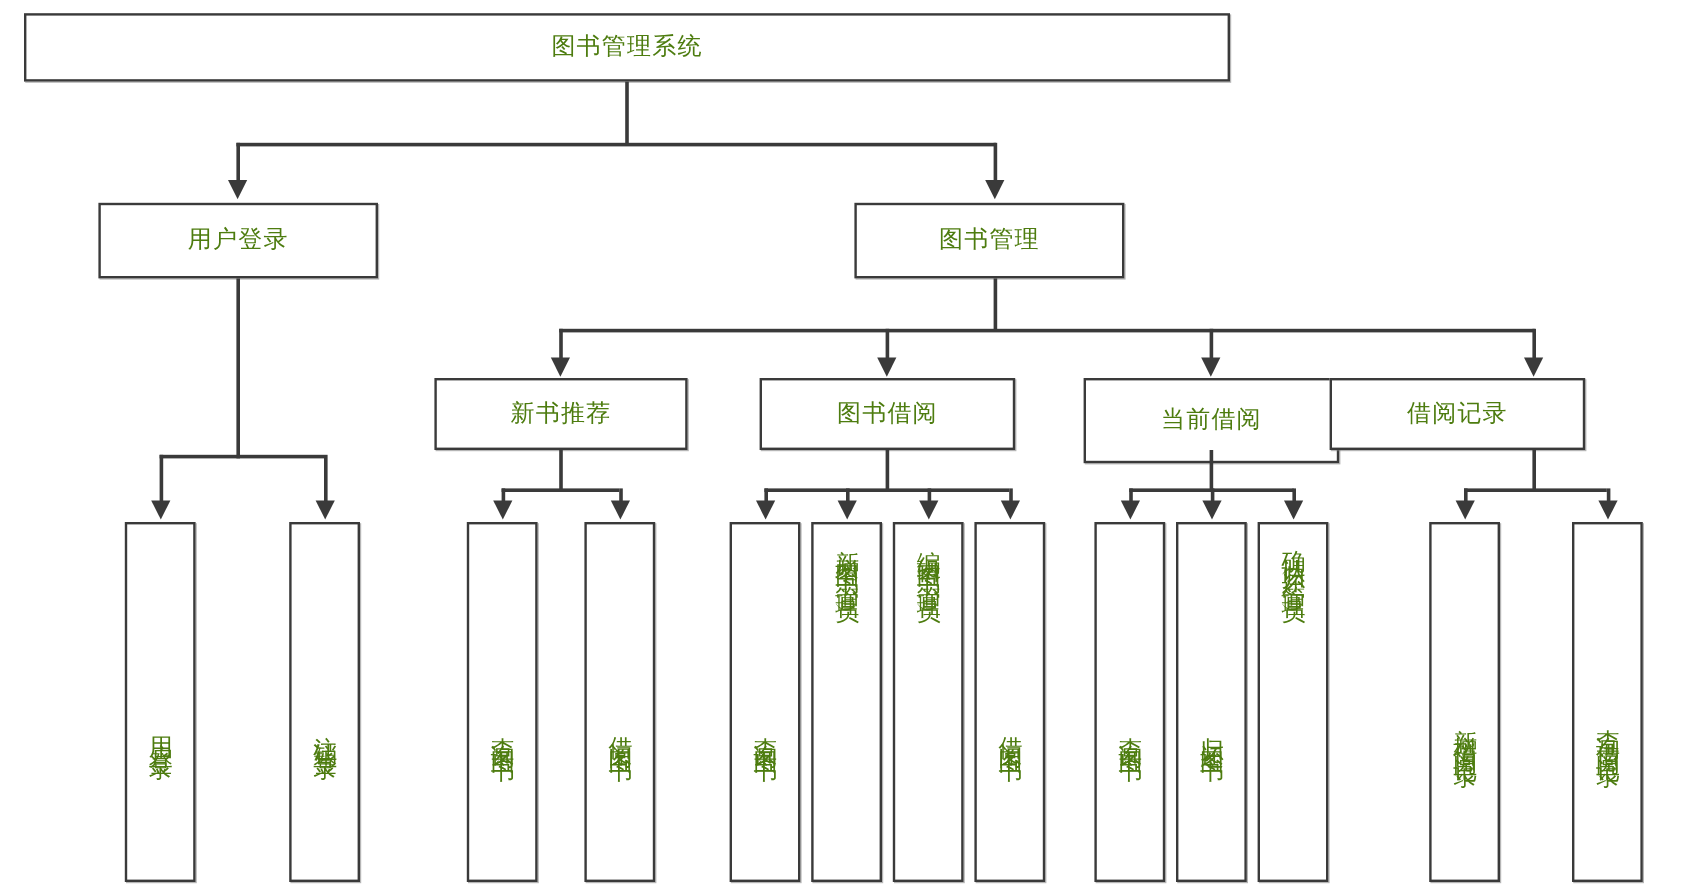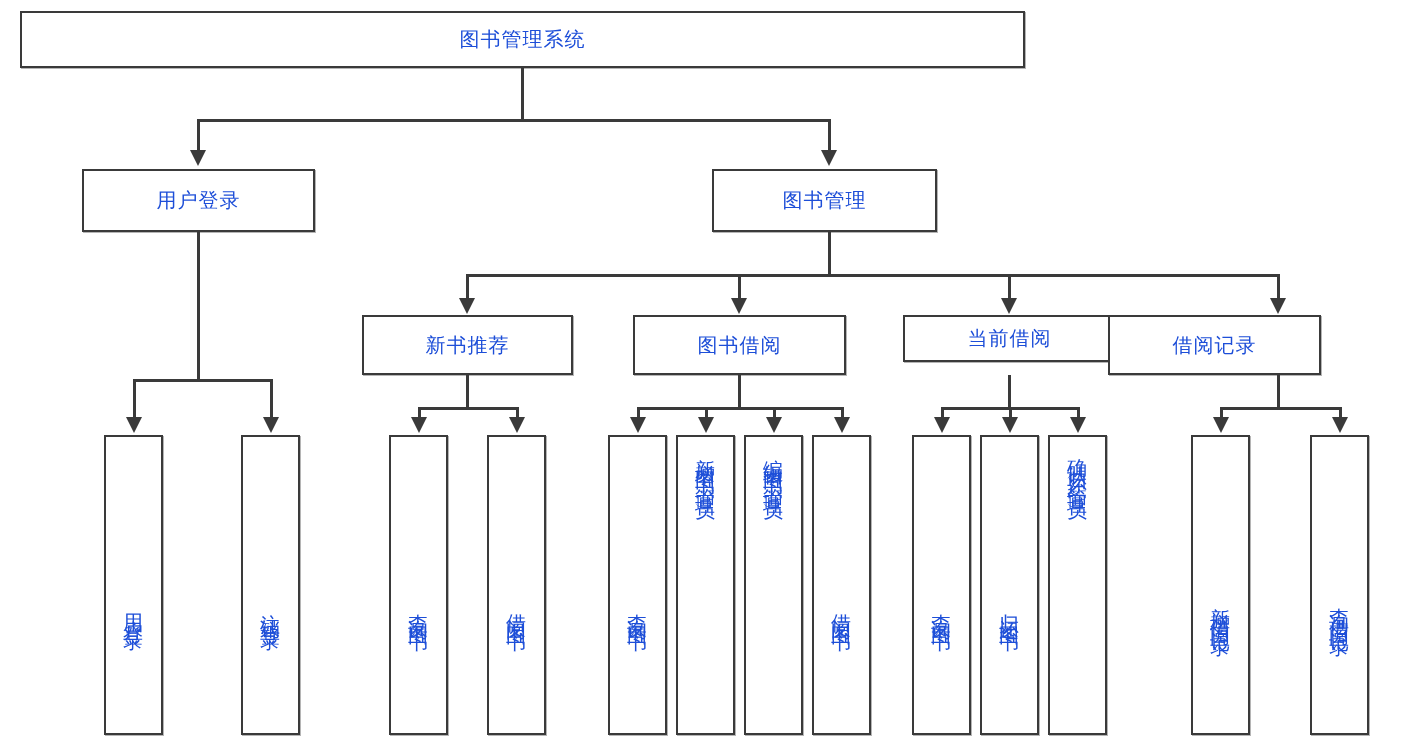--- a/index.html
+++ b/index.html
@@ -9,21 +9,21 @@
     overflow:hidden;
     position:relative;
   }
   #diagram{position:absolute;left:0;top:0;width:1405px;height:747px;}
 
   .node{
     position:absolute;
     box-sizing:border-box;
     border:2px solid #3a3a3a;
     background:#ffffff;
-    color:#1d4ed8;
+    color:#4d7c0f;
     display:flex;
     align-items:center;
     justify-content:center;
     box-shadow:1px 1px 0 0 rgba(120,120,120,0.55);
   }
   .node .lbl{
     font-size:20px;
     line-height:1.15;
     letter-spacing:1px;
     white-space:nowrap;
@@ -122,21 +122,21 @@
   <div class="arrow" style="left:1270px;top:298px;"></div>
 
   <div class="node" style="left:633px;top:315px;width:213px;height:60px;">
     <span class="lbl">图书借阅</span>
   </div>
 
   <div class="node" style="left:362px;top:315px;width:211px;height:60px;">
     <span class="lbl">新书推荐</span>
   </div>
 
-  <div class="node" style="left:903px;top:315px;width:213px;height:47px;">
+  <div class="node" style="left:903px;top:315px;width:213px;height:71px;">
     <span class="lbl">当前借阅</span>
   </div>
 
   <div class="node" style="left:1108px;top:315px;width:213px;height:60px;">
     <span class="lbl">借阅记录</span>
   </div>
 
   <div class="vline" style="left:466px;top:375px;height:34px;"></div>
   <div class="hline" style="left:418px;top:407px;width:98px;"></div>
   <div class="vline" style="left:418px;top:407px;height:12px;"></div>

